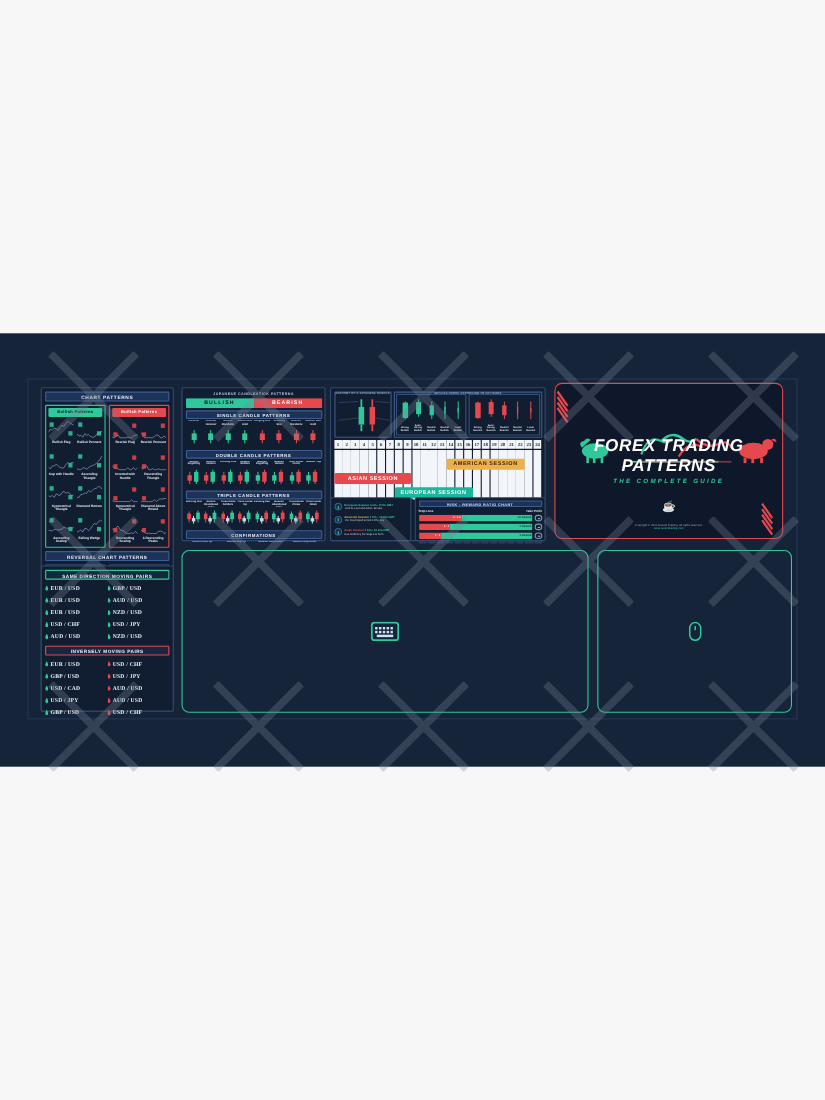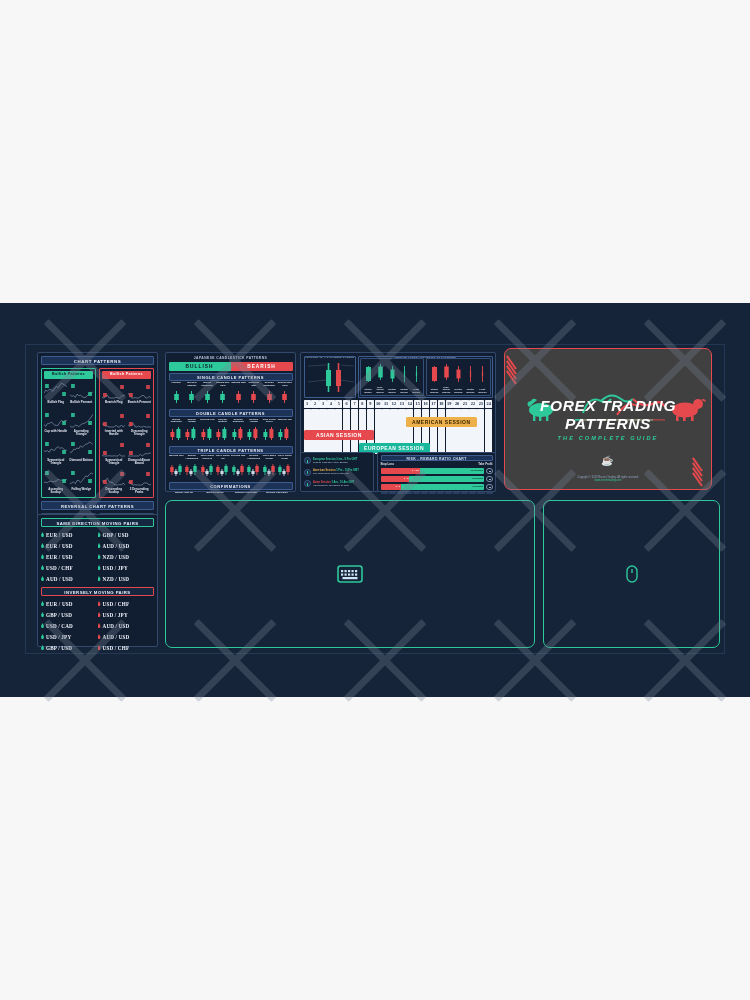--- a/index.html
+++ b/index.html
@@ -212,21 +212,21 @@
              border: 1px solid #7d93b2; flex: none; position: relative; }
   .rr-knob::after { content:""; position:absolute; left:1.6px; top:2.7px;
              width:2.8px; height:.8px; background:#9fb3cd; }
   .rr-ruler { display:flex; margin-top:1.5px; gap:1px; }
   .rr-ruler i { flex:1; height:2.5px; background:#2a3f5f; border-radius:.5px; display:block;}
 
   
   .p-title {
     position: absolute; left: 504px; top: 348px;
     width: 208px; height: 142px;
-    background: #404040;
+    background: #0f172a;
     border: 1px solid #e5484d;
     border-radius: 7px;
     overflow: hidden;
   }
   .corner-hatch { position: absolute; width: 16px; height: 26px; }
   .corner-hatch.tl { left: 2px; top: 6px; }
   .corner-hatch.br { right: 2px; bottom: 6px; }
   .corner-hatch i {
     position: absolute; width: 16px; height: 1.6px;
     background: #e5484d; transform: rotate(55deg); transform-origin: left center;

